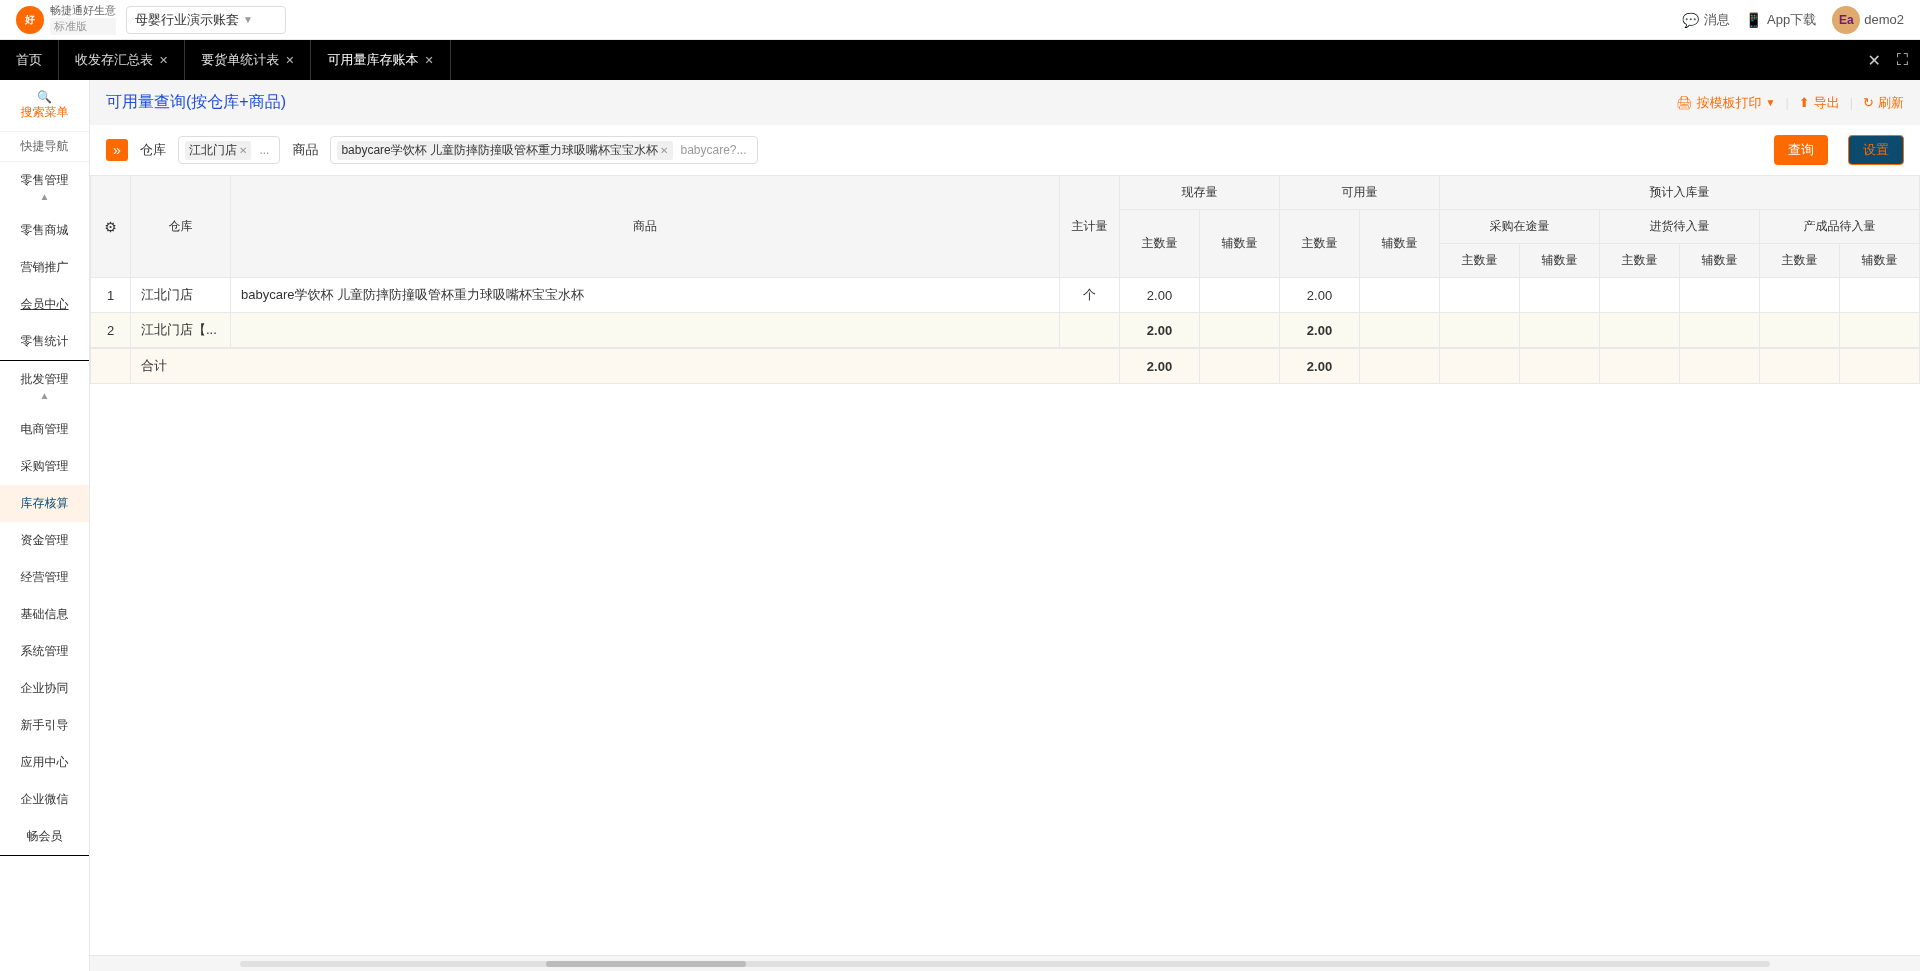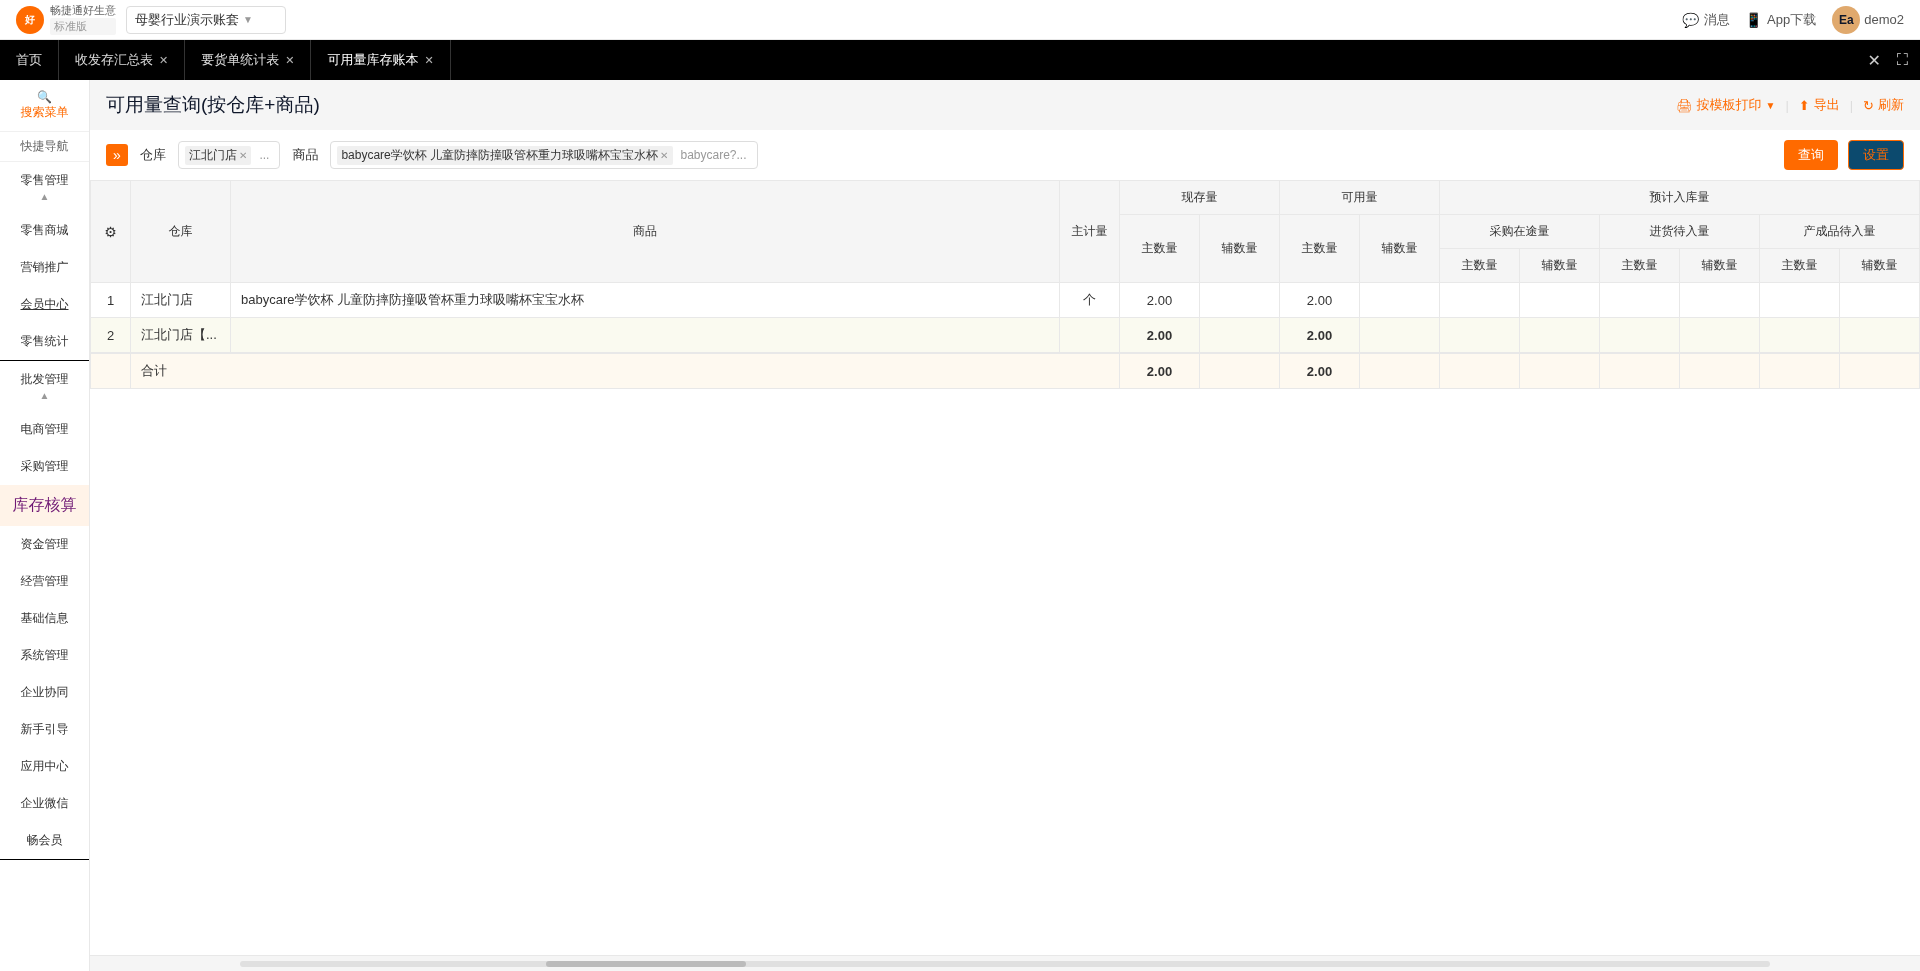--- a/index.html
+++ b/index.html
@@ -12,21 +12,21 @@
       border-bottom: 1px solid #e8e8e8; position: relative;
     }
     .top-bar-left { display: flex; align-items: center; gap: 10px; }
     .logo-area { display: flex; align-items: center; gap: 6px; }
     .logo-icon { width: 28px; height: 28px; background: #ff6a00; border-radius: 50%; display: flex; align-items: center; justify-content: center; color: white; font-size: 10px; font-weight: bold; }
     .logo-text { font-size: 11px; color: #666; line-height: 1.2; }
     .template-badge { font-size: 11px; color: #999; background: #f5f5f5; padding: 1px 4px; border-radius: 2px; }
     .org-selector { display: flex; align-items: center; gap: 4px; font-size: 13px; color: #333; cursor: pointer; min-width: 160px; border: 1px solid #ddd; border-radius: 4px; padding: 2px 8px; height: 28px; }
     .top-bar-right { display: flex; align-items: center; gap: 16px; }
     .top-right-item { display: flex; align-items: center; gap: 4px; cursor: pointer; color: #555; font-size: 13px; }
-    .user-avatar { width: 28px; height: 28px; border-radius: 50%; background: #e0a96d; display: flex; align-items: center; justify-content: center; color: #0f172a; font-size: 12px; font-weight: bold; }
+    .user-avatar { width: 28px; height: 28px; border-radius: 50%; background: #e0a96d; display: flex; align-items: center; justify-content: center; color: #701a75; font-size: 12px; font-weight: bold; }
 
     
     .nav-tabs {
       display: flex; align-items: center;
       background: #000000; height: 40px; padding: 0 0 0 0;
     }
     .nav-tab {
       display: flex; align-items: center; gap: 6px;
       padding: 0 16px; height: 40px; cursor: pointer;
       color: rgba(255,255,255,0.85); font-size: 13px; white-space: nowrap;
@@ -55,35 +55,35 @@
     .sidebar-arrow { font-size: 10px; color: #999; }
 
     
     .content-area { flex: 1; padding: 0; overflow: hidden; display: flex; flex-direction: column; background: #f5f5f5; }
 
     
     .page-header {
       display: flex; align-items: center; justify-content: space-between;
       padding: 12px 16px; background: #f5f5f5;
     }
-    .page-title { font-size: 19px; font-weight: 500; color: #0f172a; }
+    .page-title { font-size: 16px; font-weight: 500; color: #1d4ed8; }
     .page-actions { display: flex; align-items: center; gap: 10px; }
     .action-btn { display: flex; align-items: center; gap: 4px; cursor: pointer; color: #ff6a00; font-size: 13px; }
     .action-btn-separator { color: #ddd; }
 
     
     .filter-section { background: #fff; padding: 10px 16px; margin: 0 0 0 0; }
     .filter-row { display: flex; align-items: center; gap: 12px; flex-wrap: wrap; }
     .filter-expand-btn { background: #ff6a00; color: #fff; border: none; width: 22px; height: 22px; border-radius: 3px; cursor: pointer; font-size: 14px; display: flex; align-items: center; justify-content: center; flex-shrink: 0; }
     .filter-label { font-size: 13px; color: #333; white-space: nowrap; }
     .filter-tag-input { display: flex; align-items: center; border: 1px solid #ddd; border-radius: 4px; padding: 2px 6px; min-width: 100px; max-width: 250px; height: 28px; font-size: 12px; background: #fff; gap: 4px; flex-wrap: wrap; }
     .filter-tag { background: #f0f0f0; border-radius: 2px; padding: 1px 4px; font-size: 12px; display: flex; align-items: center; gap: 2px; }
     .filter-tag-close { cursor: pointer; color: #999; font-size: 10px; }
     .filter-dots { color: #999; cursor: pointer; padding: 0 4px; }
-    .filter-buttons { margin-left: auto; display: flex; gap: 10px; padding-left: 17px; }
+    .filter-buttons { margin-left: auto; display: flex; gap: 20px; padding-left: 17px; }
     .btn-primary { background: #ff6a00; color: #fff; border: none; border-radius: 4px; padding: 4px 14px; cursor: pointer; font-size: 13px; height: 30px; }
     .btn-secondary { background: #0c4a6e; color: #ff6a00; border: 1px solid #ff6a00; border-radius: 4px; padding: 4px 14px; cursor: pointer; font-size: 13px; height: 30px; }
 
     
     .table-container { flex: 1; overflow: auto; background: #fff; margin: 0; }
     table { width: 100%; border-collapse: collapse; font-size: 13px; }
     thead tr { background: #f5f5f5; }
     th {
       border: 1px solid #e8e8e8; padding: 8px 10px; text-align: center;
       font-weight: 500; color: #333; font-size: 12px; white-space: nowrap;
@@ -195,21 +195,21 @@
         <span style="font-size:12px;">批发管理</span>
         <span class="sidebar-arrow">▲</span>
       </div>
       <div class="sidebar-item">
         <span style="font-size:12px;">电商管理</span>
       </div>
       <div class="sidebar-item">
         <span style="font-size:12px;">采购管理</span>
       </div>
       <div class="sidebar-item active">
-        <span style="font-size:16px;color:#701a75;">库存核算</span>
+        <span style="font-size:12px;color:#0c4a6e;">库存核算</span>
       </div>
       <div class="sidebar-item">
         <span style="font-size:12px;">资金管理</span>
       </div>
       <div class="sidebar-item">
         <span style="font-size:12px;">经营管理</span>
       </div>
       <div class="sidebar-item">
         <span style="font-size:12px;">基础信息</span>
       </div>

